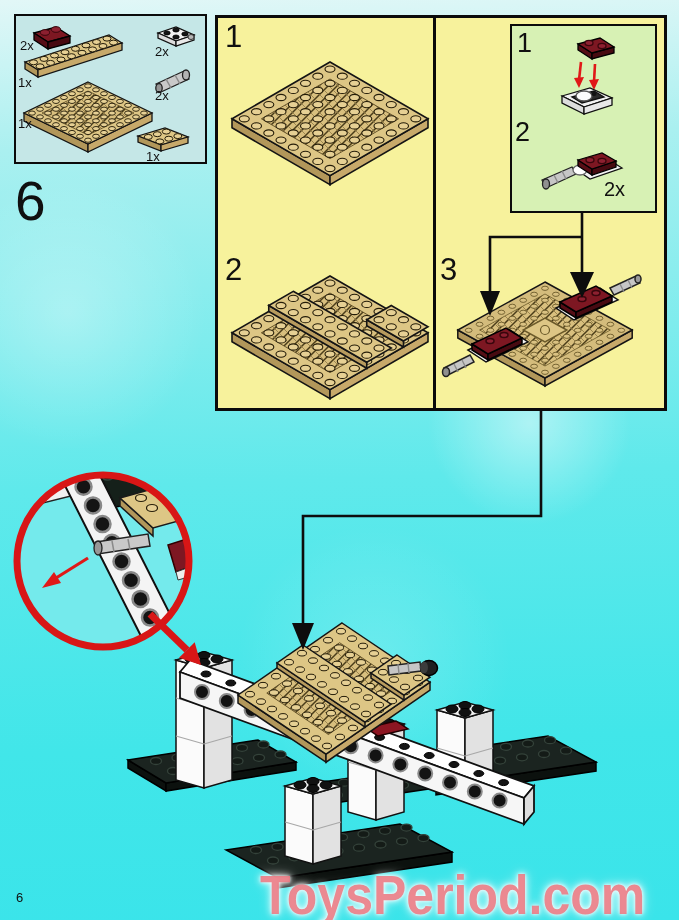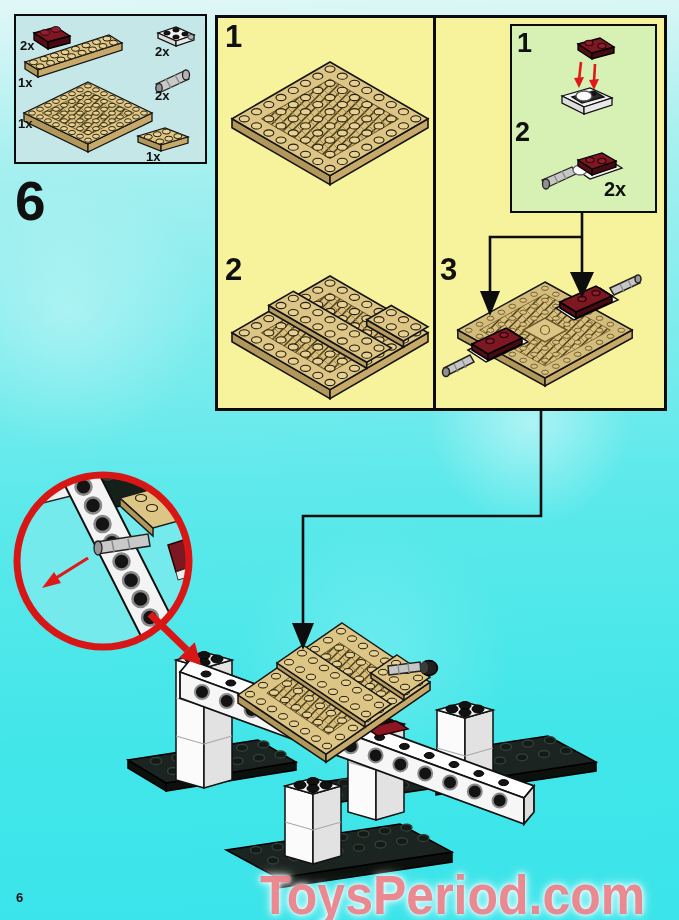--- a/index.html
+++ b/index.html
@@ -11,21 +11,21 @@
       radial-gradient(circle at 10% 34%, rgba(255,255,255,.30), rgba(255,255,255,0) 16%),
       radial-gradient(circle at 55% 72%, rgba(255,255,255,.18), rgba(255,255,255,0) 18%),
       linear-gradient(178deg,#e2f7f7 0%,#aaf0f0 16%,#5fe9eb 52%,#41e6e9 80%,#3ae4ea 100%);
   }
   .box{position:absolute;box-sizing:border-box;z-index:1;}
   .parts-box{left:14px;top:14px;width:193px;height:150px;background:#c5e7e7;border:2.5px solid #0b0b0b;}
   .instruction-box{left:215px;top:15px;width:452px;height:396px;background:#f7f29c;border:3px solid #0b0b0b;}
   .divider{position:absolute;left:215px;top:0;width:3px;height:100%;background:#0b0b0b;}
   .callout-box{left:510px;top:24px;width:147px;height:189px;background:#d7f1b4;border:2.5px solid #0b0b0b;}
   #art{position:absolute;left:0;top:0;z-index:2;pointer-events:none;}
-  .lbl{position:absolute;z-index:3;font-weight:bold;color:#101010;line-height:1;white-space:nowrap;}
+  .lbl{position:absolute;z-index:3;font-weight:normal;color:#101010;line-height:1;white-space:nowrap;}
   .qty{font-size:13px;}
   .step-num{font-size:31px;}
   .callout-num{font-size:27px;}
   .callout-qty{font-size:20px;}
   .big-step{font-size:55px;}
   .page-num{font-size:13px;}
   .watermark{
     position:absolute;left:260px;top:862px;z-index:4;
     font-size:50px;font-weight:bold;letter-spacing:0px;
     transform:scaleY(1.12);transform-origin:left top;

